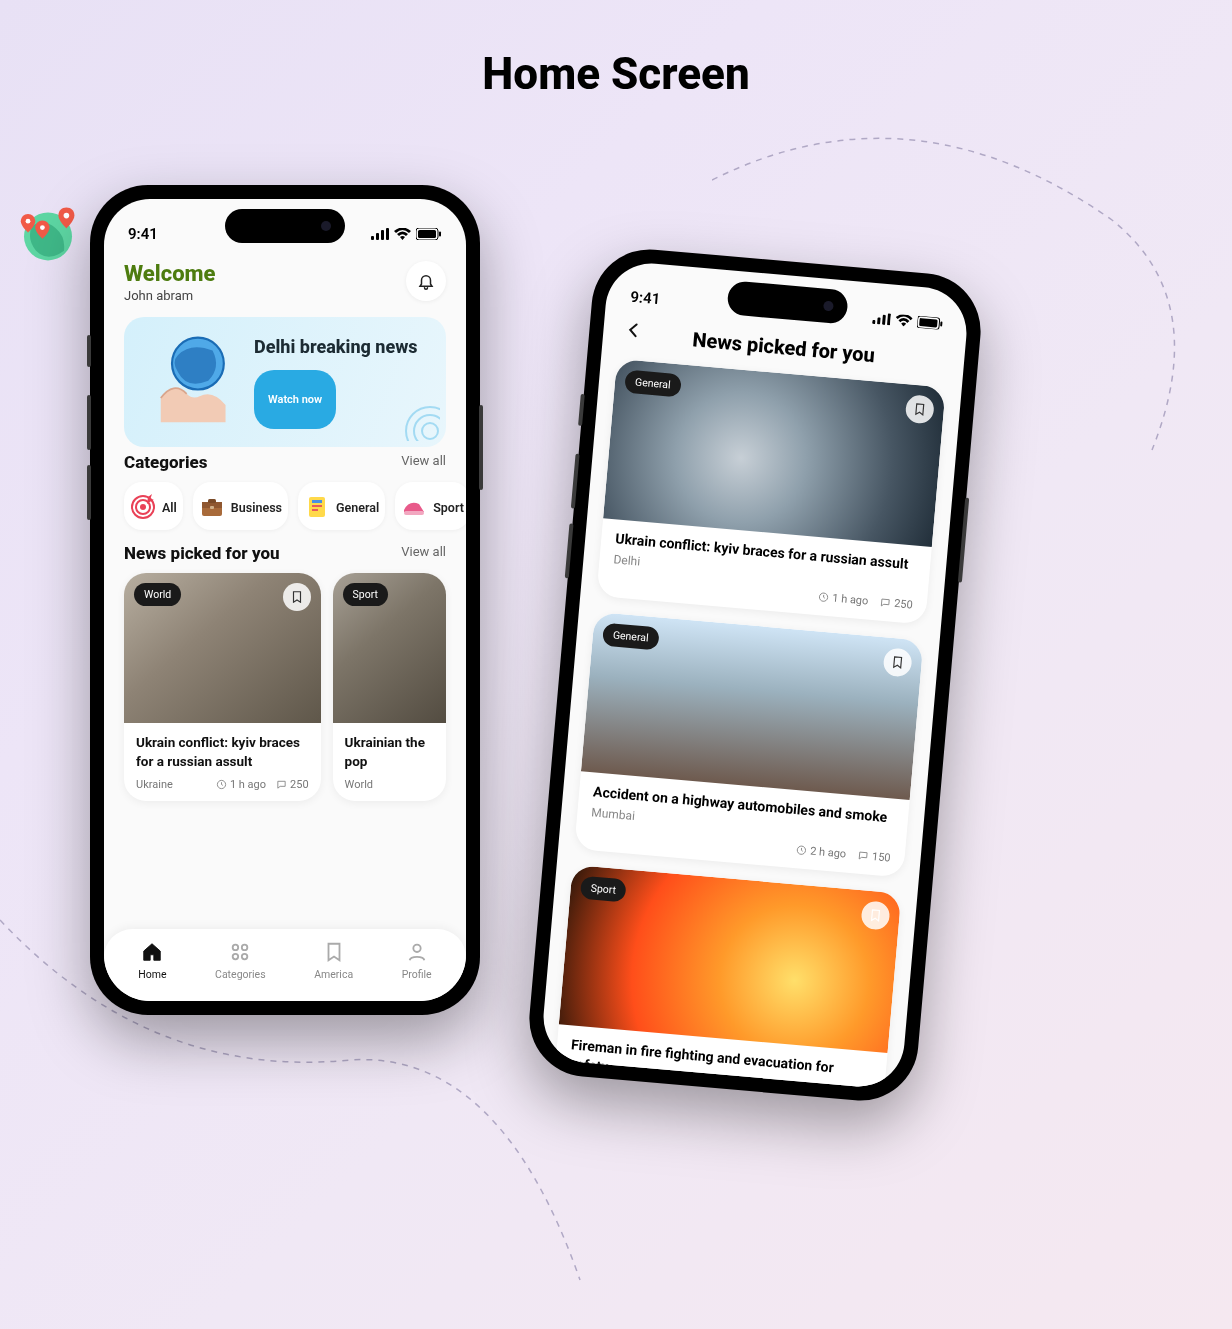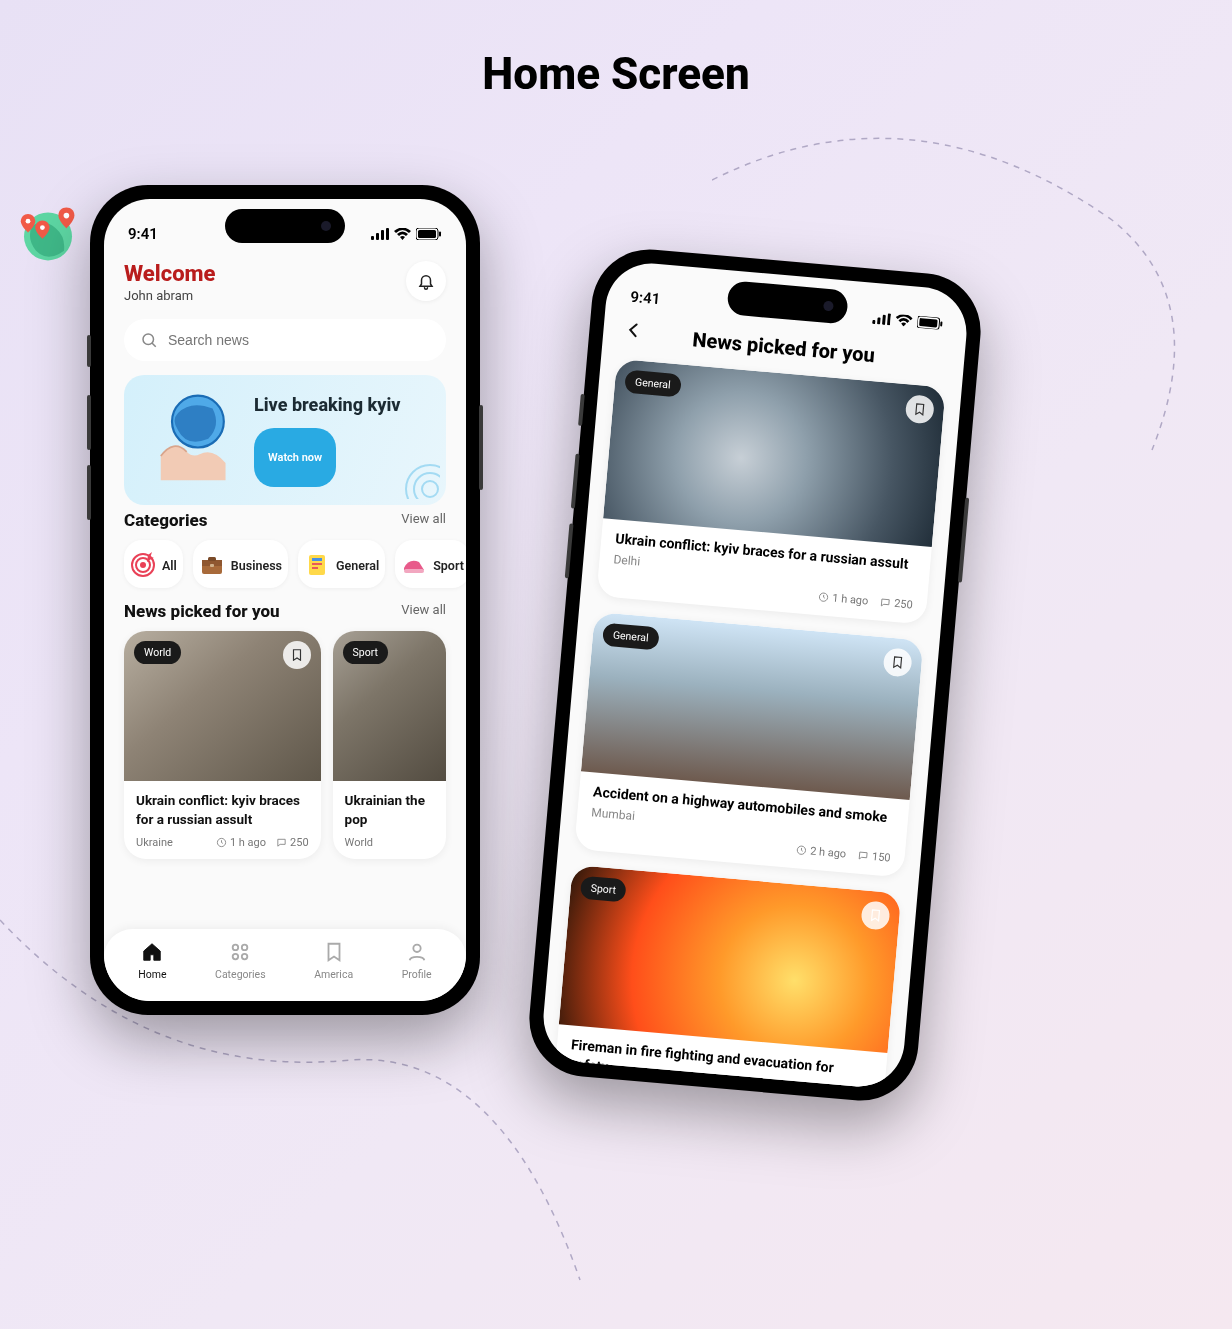--- a/index.html
+++ b/index.html
@@ -58,21 +58,21 @@
 .status-bar {
   display:flex; justify-content:space-between; align-items:center;
   padding: 18px 24px 0; height:52px; font-size:15px; font-weight:600;
 }
 .status-ind { display:flex; gap:5px; align-items:center; }
 .status-ind svg { display:block; }
 
 
 .content { padding: 10px 20px 0; }
 .welcome-row { display:flex; justify-content:space-between; align-items:flex-start; }
-.welcome-title { font-size:22px; font-weight:800; color:#b91c1c; }
+.welcome-title { font-size:22px; font-weight:800; color:#4d7c0f; }
 .welcome-sub { font-size:13px; color:#444; margin-top:2px; }
 .bell-btn { width:40px; height:40px; background:#fff; border-radius:50%; display:flex; align-items:center; justify-content:center; box-shadow:0 1px 4px rgba(0,0,0,.06); }
 
 .search-bar {
   margin-top:16px; display:flex; align-items:center; gap:10px;
   background:#fff; border-radius:26px; padding:12px 16px;
 }
 .search-bar input { border:none; outline:none; background:transparent; font-size:14px; color:#666; flex:1; }
 
 .banner { margin-top:14px; border-radius:20px; padding:18px 20px 18px 130px;
@@ -211,42 +211,35 @@
           <div class="welcome-sub">John abram</div>
         </div>
         <div class="bell-btn">
           <svg width="18" height="18" viewBox="0 0 24 24" fill="none" stroke="#222" stroke-width="2" stroke-linecap="round">
               <path d="M18 16v-5a6 6 0 10-12 0v5l-2 3h16l-2-3z"></path>
               <path d="M10 21a2 2 0 004 0"></path>
             </svg>
         </div>
       </div>
 
-      <div class="search-bar">
-        <svg width="18" height="18" viewBox="0 0 24 24" fill="none" stroke="#888" stroke-width="2">
-            <circle cx="11" cy="11" r="7"></circle>
-            <line x1="21" y1="21" x2="16" y2="16"></line>
-          </svg>
-        <input type="text" placeholder="Search news" style="">
-      </div>
 
       <div class="banner">
         <svg class="banner-img" viewBox="0 0 120 110">
           <circle cx="68" cy="40" r="30" fill="#4fa9e8"></circle>
           <path d="M45 30 q15 -15 40 -5 q10 20 -5 35 q-25 10 -35 -10 q-8 -12 0 -20z" fill="#2e7fc4"></path>
           <ellipse cx="68" cy="40" rx="30" ry="30" fill="none" stroke="#1a6cb5" stroke-width="2.5"></ellipse>
           <path d="M25 80 Q40 60 55 75 Q62 82 70 78 Q85 70 100 88 L100 108 L25 108 Z" fill="#f2cbb5"></path>
           <path d="M25 80 Q40 60 55 75" fill="none" stroke="#d9a58c" stroke-width="2"></path>
         </svg>
         <svg class="banner-wave" viewBox="0 0 50 50">
             <circle cx="40" cy="40" r="8" fill="none" stroke="#29aae3" stroke-width="2"></circle>
             <circle cx="40" cy="40" r="16" fill="none" stroke="#29aae3" stroke-width="2"></circle>
             <circle cx="40" cy="40" r="24" fill="none" stroke="#29aae3" stroke-width="2"></circle>
           </svg>
-        <div class="banner-title">Live breaking kyiv</div>
+        <div class="banner-title">Delhi breaking news</div>
         <div class="banner-cta">Watch now</div>
       </div>
 
       <div class="section-row" style="margin-top:6px;">
         <span></span>
         <span class="view-all">View all</span>
       </div>
       <div class="section-title" style="margin-top:-16px;">Categories</div>
 
       <div class="cats">

